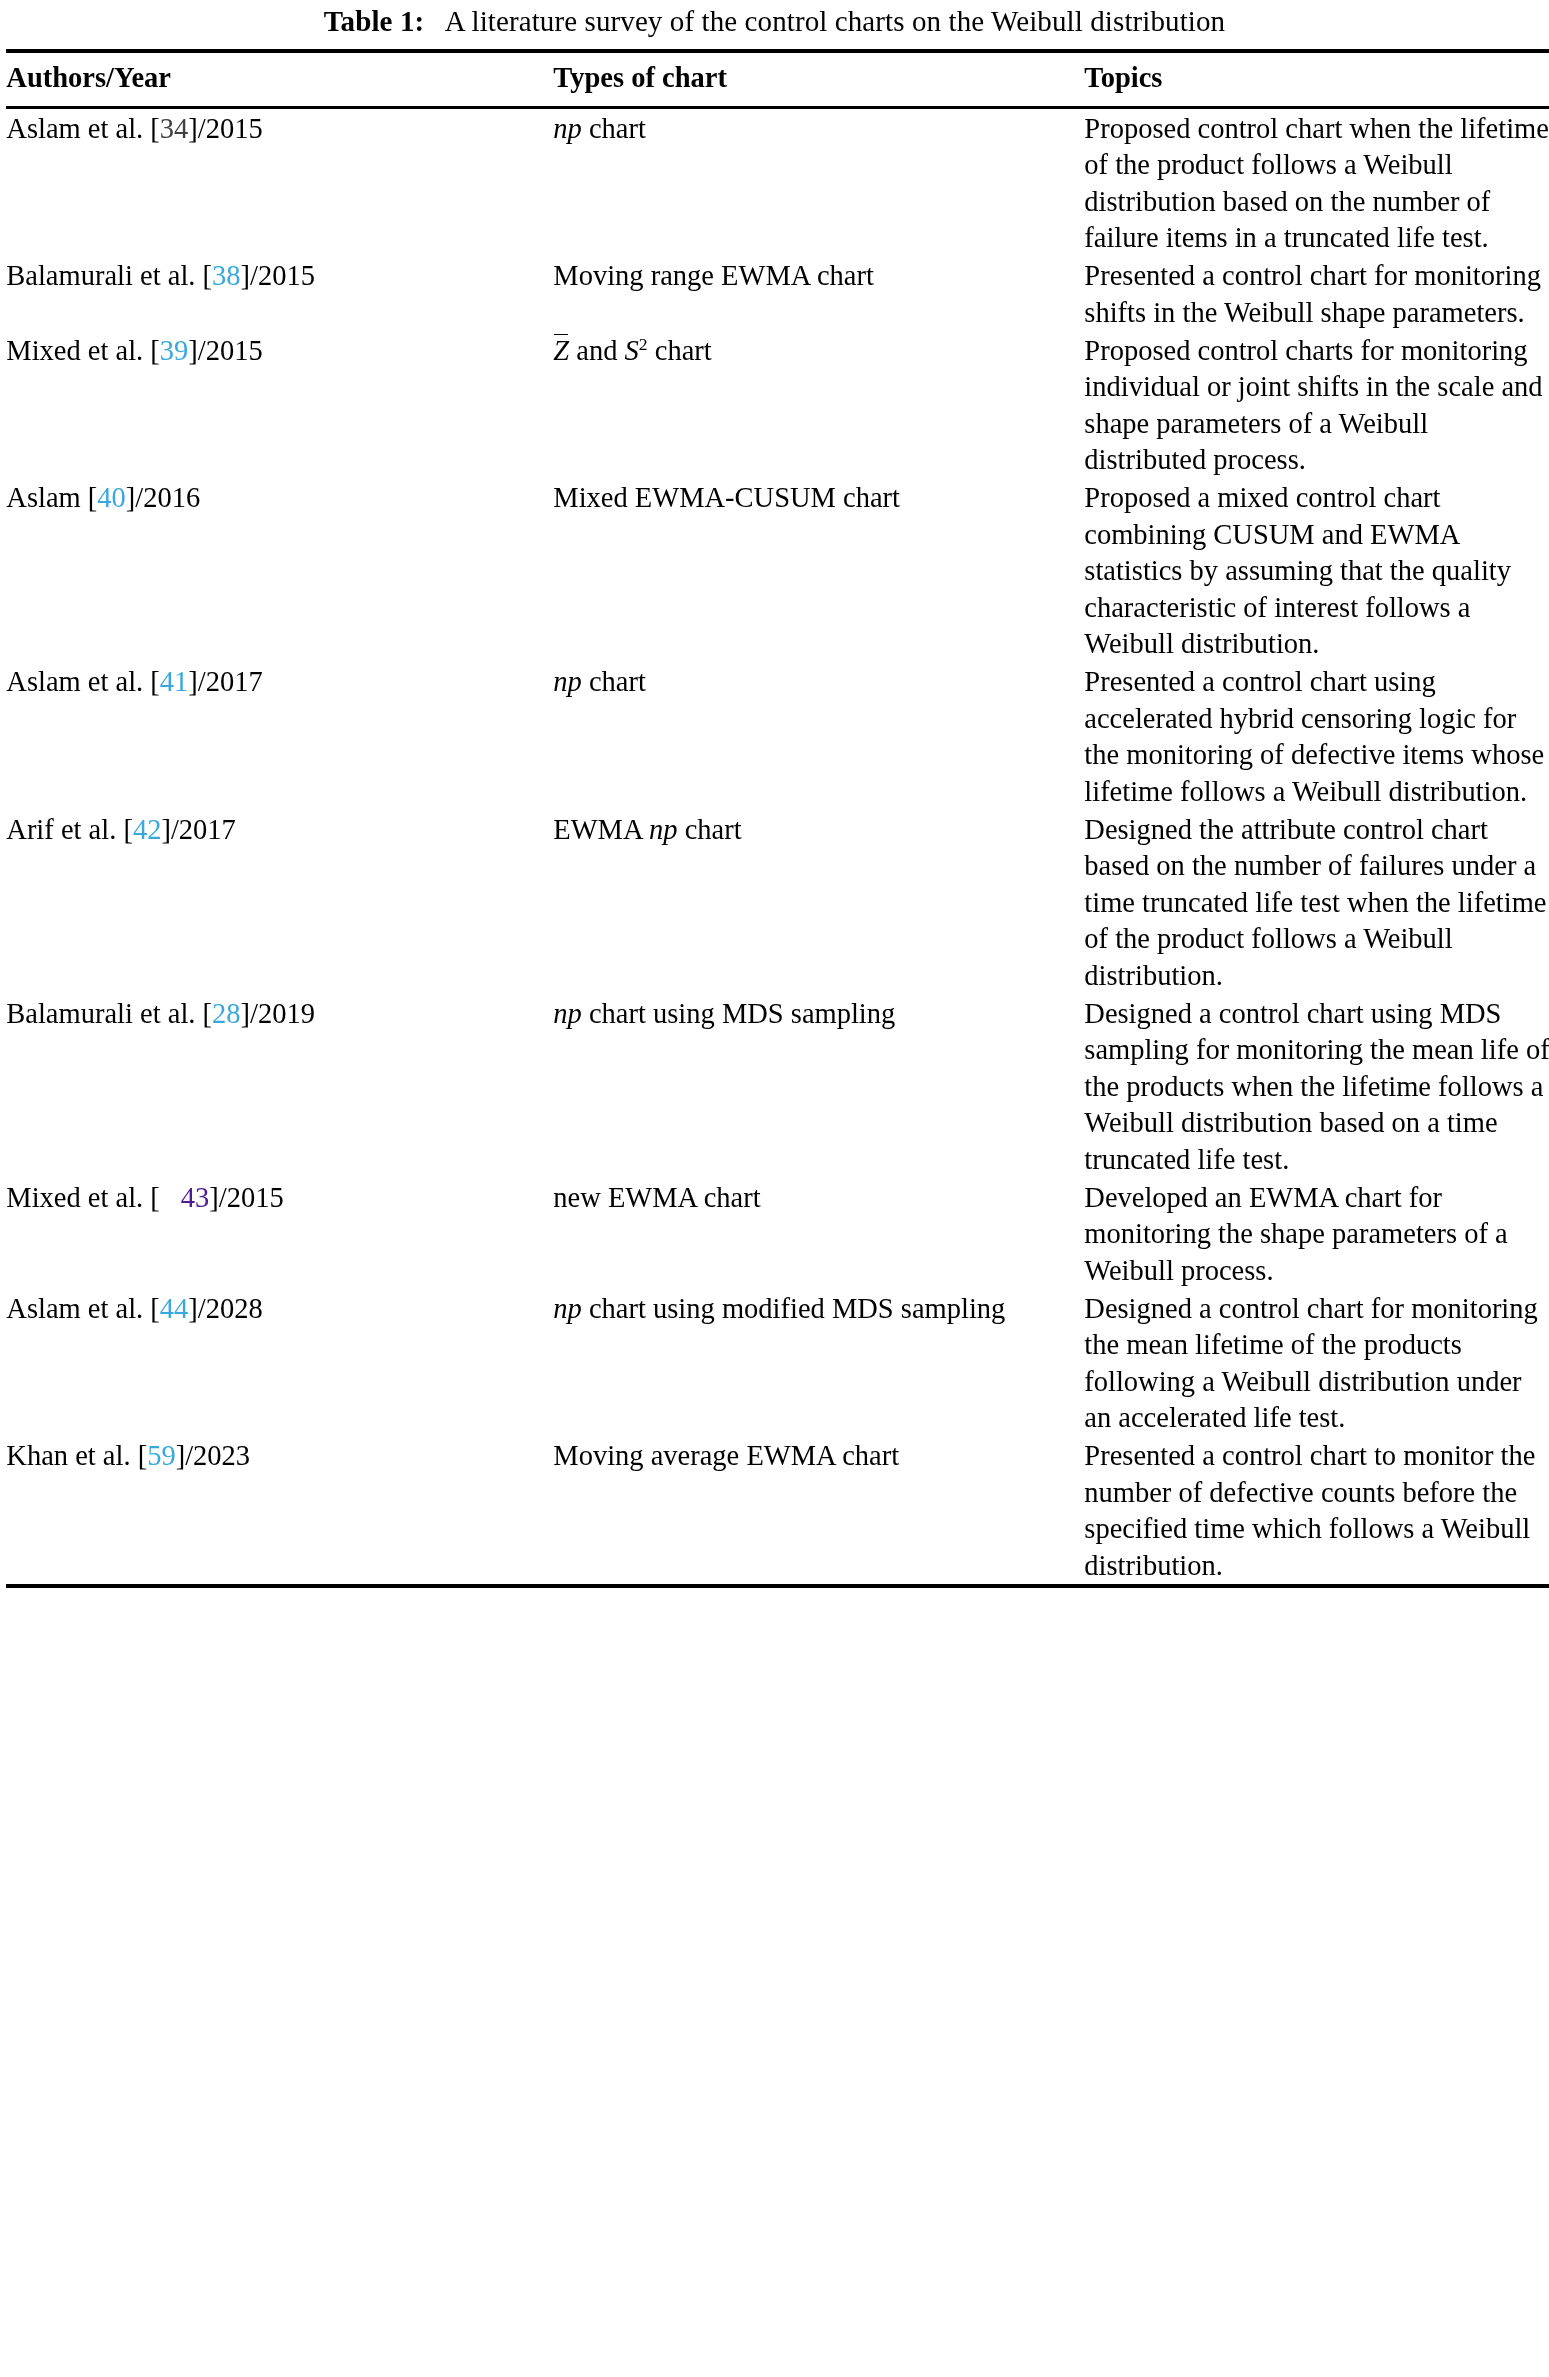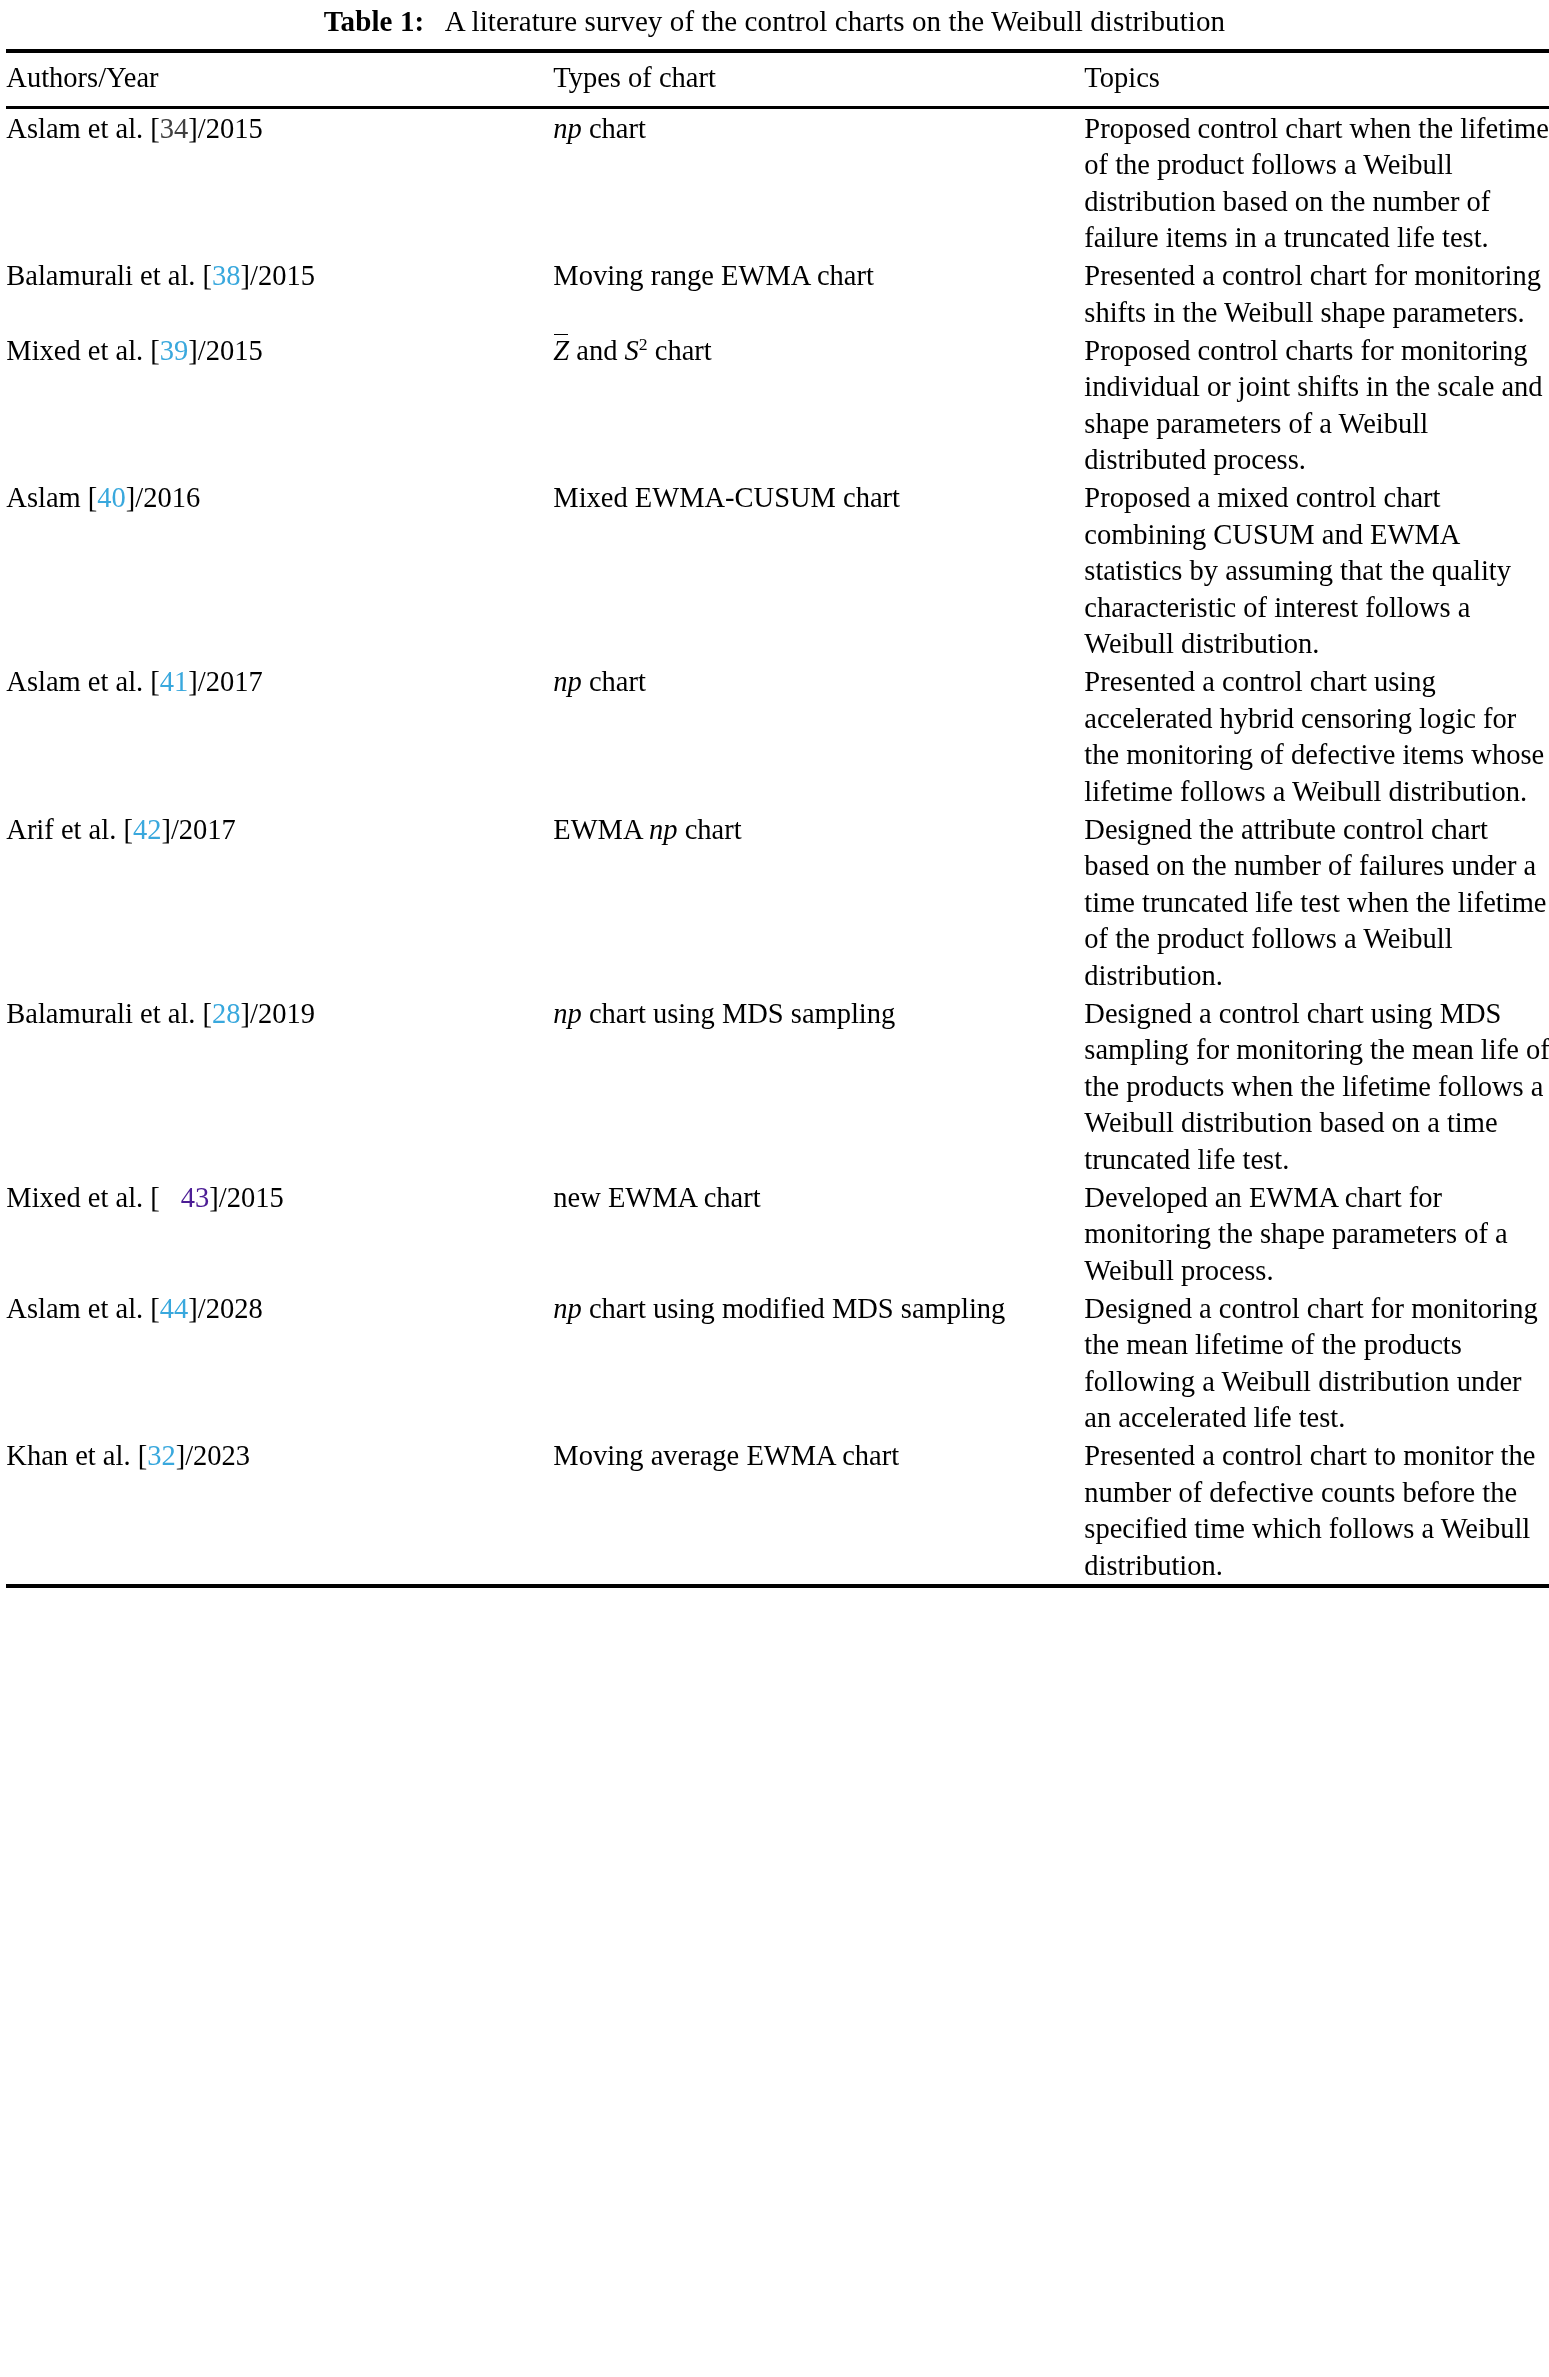--- a/index.html
+++ b/index.html
@@ -48,21 +48,21 @@
   .rule-top {
     border-top: 4px solid #000;
   }
   .rule-mid {
     border-bottom: 3.2px solid #000;
   }
   .rule-bottom {
     border-bottom: 4px solid #000;
   }
   th {
-    font-weight: normal;
+    font-weight: bold;
     font-size: 28.5px;
     text-align: left;
     padding: 8.7px 0 12.7px 0;
     vertical-align: top;
     line-height: 1.12;
   }
   td {
     font-size: 28.5px;
     text-align: left;
     vertical-align: top;
@@ -171,21 +171,21 @@
           <td class="authors"><span>Mixed et al. [</span><a class="ref" href="#" style="text-decoration: none; color: #4c1d95; margin-left: 21px;">43</a><span>]/2015</span></td>
           <td class="types"><span>new EWMA chart</span></td>
           <td class="topics">Developed an EWMA chart for monitoring the shape parameters of a Weibull process.</td>
         </tr>
         <tr class="data-row">
           <td class="authors"><span>Aslam et al. [</span><a class="ref" href="#" style="text-decoration: none; color: rgb(57, 168, 221);">44</a><span>]/2028</span></td>
           <td class="types"><span class="it">np</span><span> chart using modified MDS sampling</span></td>
           <td class="topics">Designed a control chart for monitoring the mean lifetime of the products following a Weibull distribution under an accelerated life test.</td>
         </tr>
         <tr class="data-row last-row">
-          <td class="authors rule-bottom"><span>Khan et al. [</span><a class="ref" href="#" style="text-decoration: none; color: rgb(57, 168, 221);">32</a><span>]/2023</span></td>
+          <td class="authors rule-bottom"><span>Khan et al. [</span><a class="ref" href="#" style="text-decoration: none; color: rgb(57, 168, 221);">59</a><span>]/2023</span></td>
           <td class="types rule-bottom"><span>Moving average EWMA chart</span></td>
           <td class="topics rule-bottom">Presented a control chart to monitor the number of defective counts before the specified time which follows a Weibull distribution.</td>
         </tr>
       </tbody>
   </table>
 
 </div>
 
 
 </body></html>

